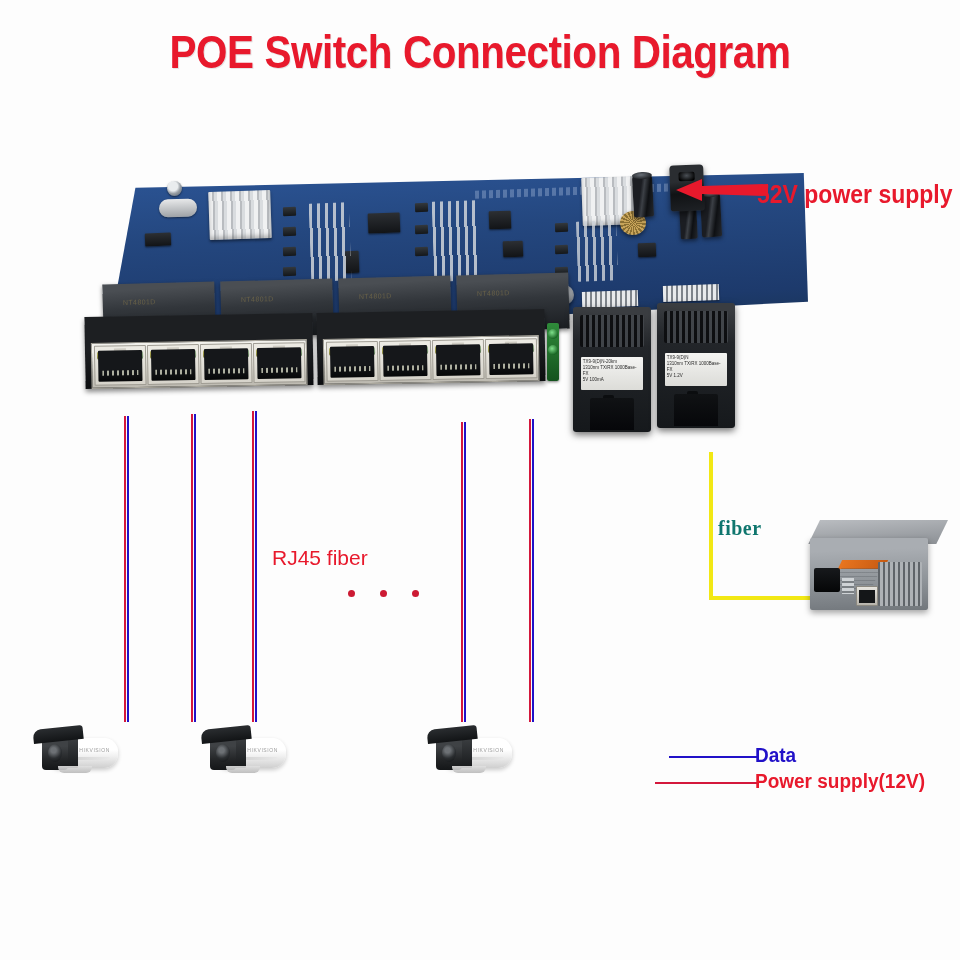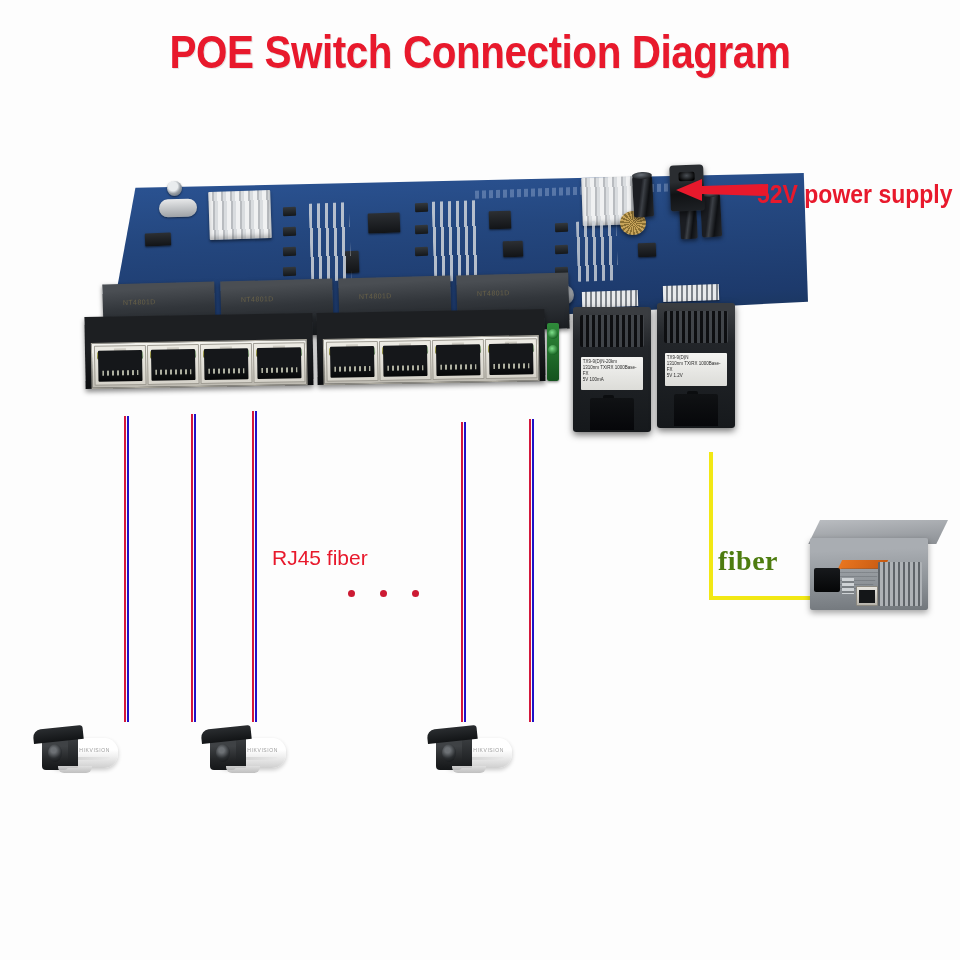--- a/index.html
+++ b/index.html
@@ -228,23 +228,23 @@
   .dots{position:absolute;left:348px;top:590px;width:74px;height:14px;}
   .dots span{
     position:absolute;top:0;width:7px;height:7px;border-radius:50%;background:#cc1a33;
   }
 
   
   .fiber-v{position:absolute;left:709px;top:452px;width:4px;height:148px;background:#f2e814;}
   .fiber-h{position:absolute;left:709px;top:596px;width:115px;height:4px;background:#f2e814;}
   .fiber-label{
     position:absolute;left:718px;top:517px;
-    color:#4d7c0f;font-weight:bold;font-size:28px;
+    color:#0f766e;font-weight:bold;font-size:20px;
     font-family:"Liberation Serif",serif;
-    letter-spacing:.5px;white-space:nowrap;margin-top:28px;
+    letter-spacing:.5px;white-space:nowrap;
   }
 
   
   #converter{position:absolute;left:808px;top:520px;width:146px;height:98px;}
   .mc-top{
     position:absolute;left:12px;top:0;width:128px;height:24px;
     background:linear-gradient(175deg,#b9bcc0,#8d9196);
     transform:skewX(-26deg);transform-origin:0 0;
   }
   .mc-front{
@@ -579,14 +579,24 @@
         <span class="cam-brand">HIKVISION</span>
       </div>
     <div class="cam-midblk"></div>
     <div class="cam-lenshood">
         <i class="cam-lens"></i>
       </div>
     <div class="cam-shade"></div>
     <div class="cam-mount"></div>
   </div>
 
+  <div id="legend">
+    <div class="lg-row" style="top:0;">
+      <span class="lg-line" style="left:14px;width:88px;background:#2111c8;"></span>
+      <span class="lg-text" style="left:100px;color:#2111c8;">Data</span>
+    </div>
+    <div class="lg-row" style="top:26px;">
+      <span class="lg-line" style="left:0px;width:102px;background:#d4183c;"></span>
+      <span class="lg-text" style="left:100px;color:#e8192c;">Power supply(12V)</span>
+    </div>
+  </div>
 
 </div>
 
 </body></html>

